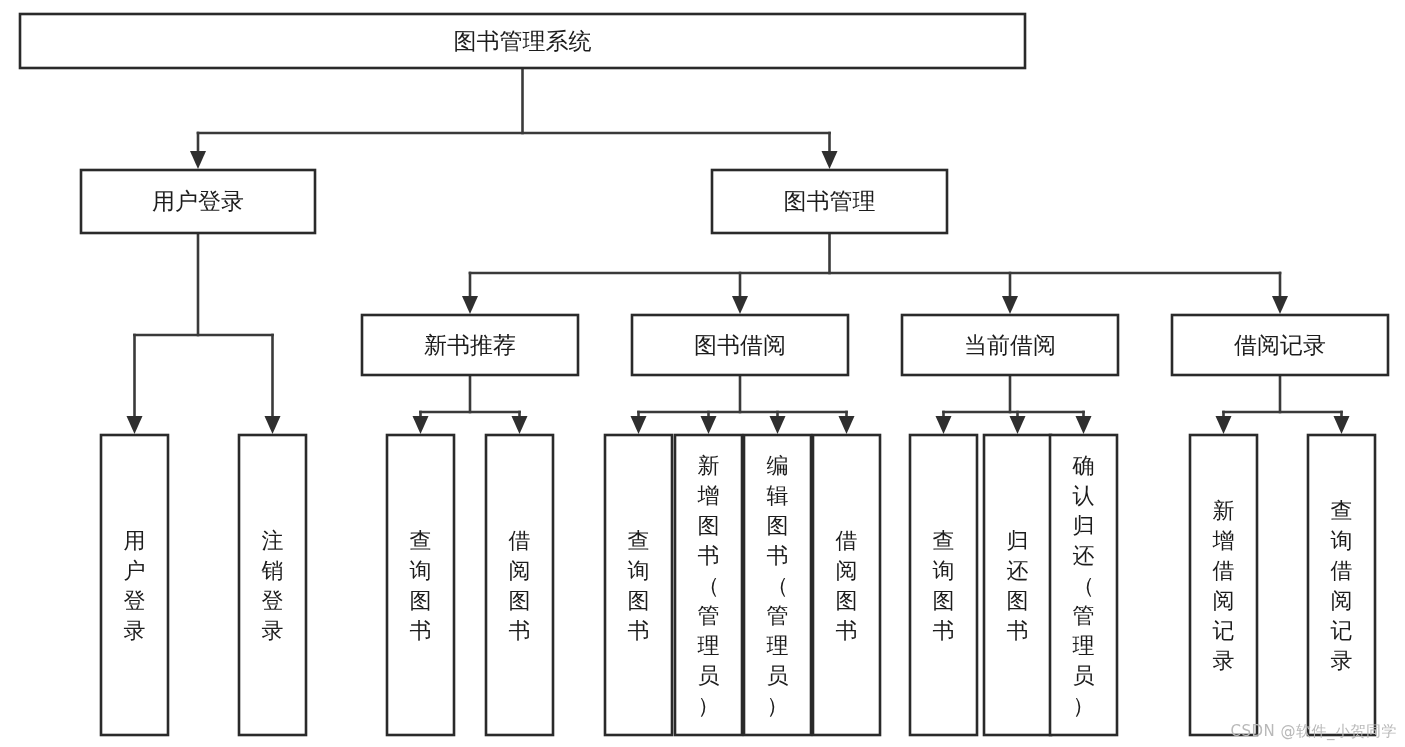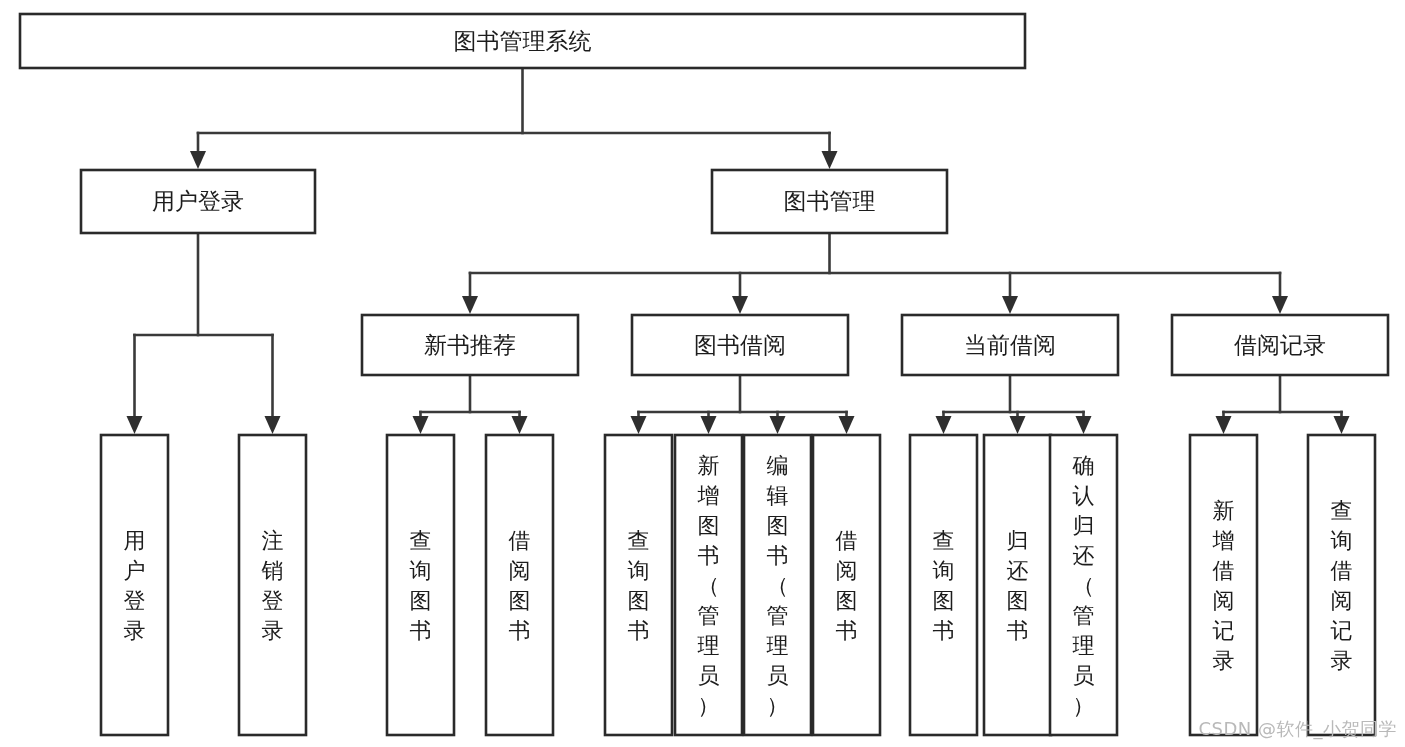--- a/index.html
+++ b/index.html
@@ -54,21 +54,21 @@
     font-family: "DejaVu Sans", "Liberation Sans", sans-serif;
     font-size: 22px;
     fill: #1c1c1c;
     text-anchor: middle;
   }
   .watermark {
     position: absolute;
     right: 8px;
     bottom: 6px;
     font-family: "DejaVu Sans", "Liberation Sans", sans-serif;
-    font-size: 18px;
+    font-size: 15px;
     color: #b9b9b9;
     letter-spacing: 0.5px;
     white-space: nowrap;
     pointer-events: none;
   }
 </style>
 </head>
 <body>
 
 <div id="diagram-root">

